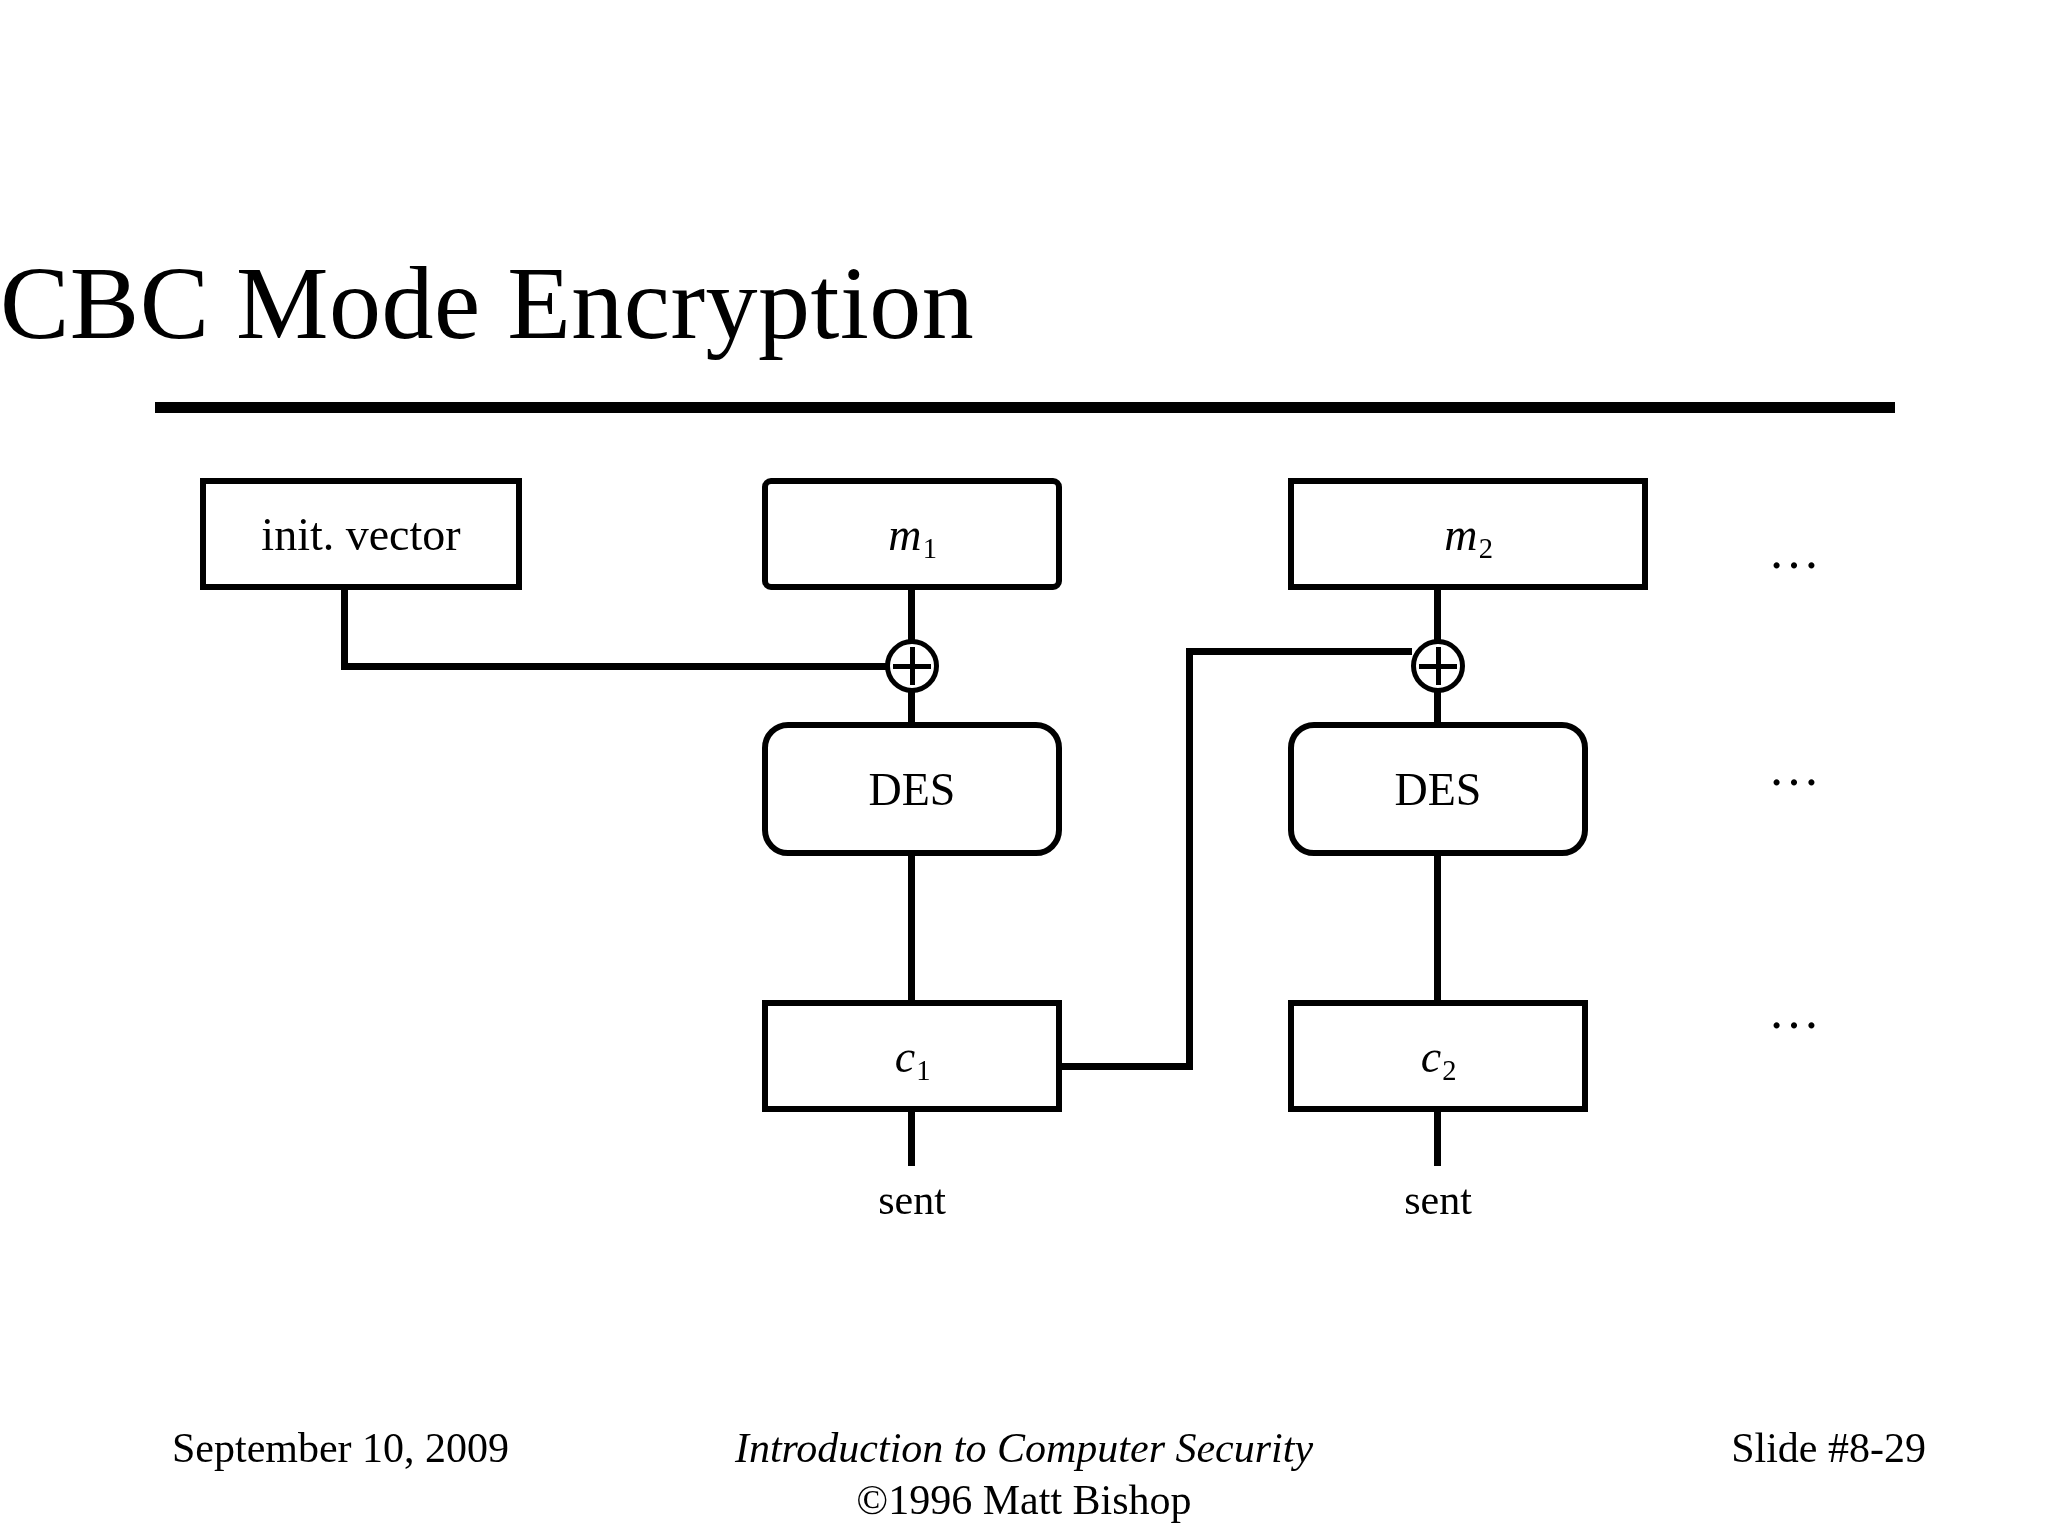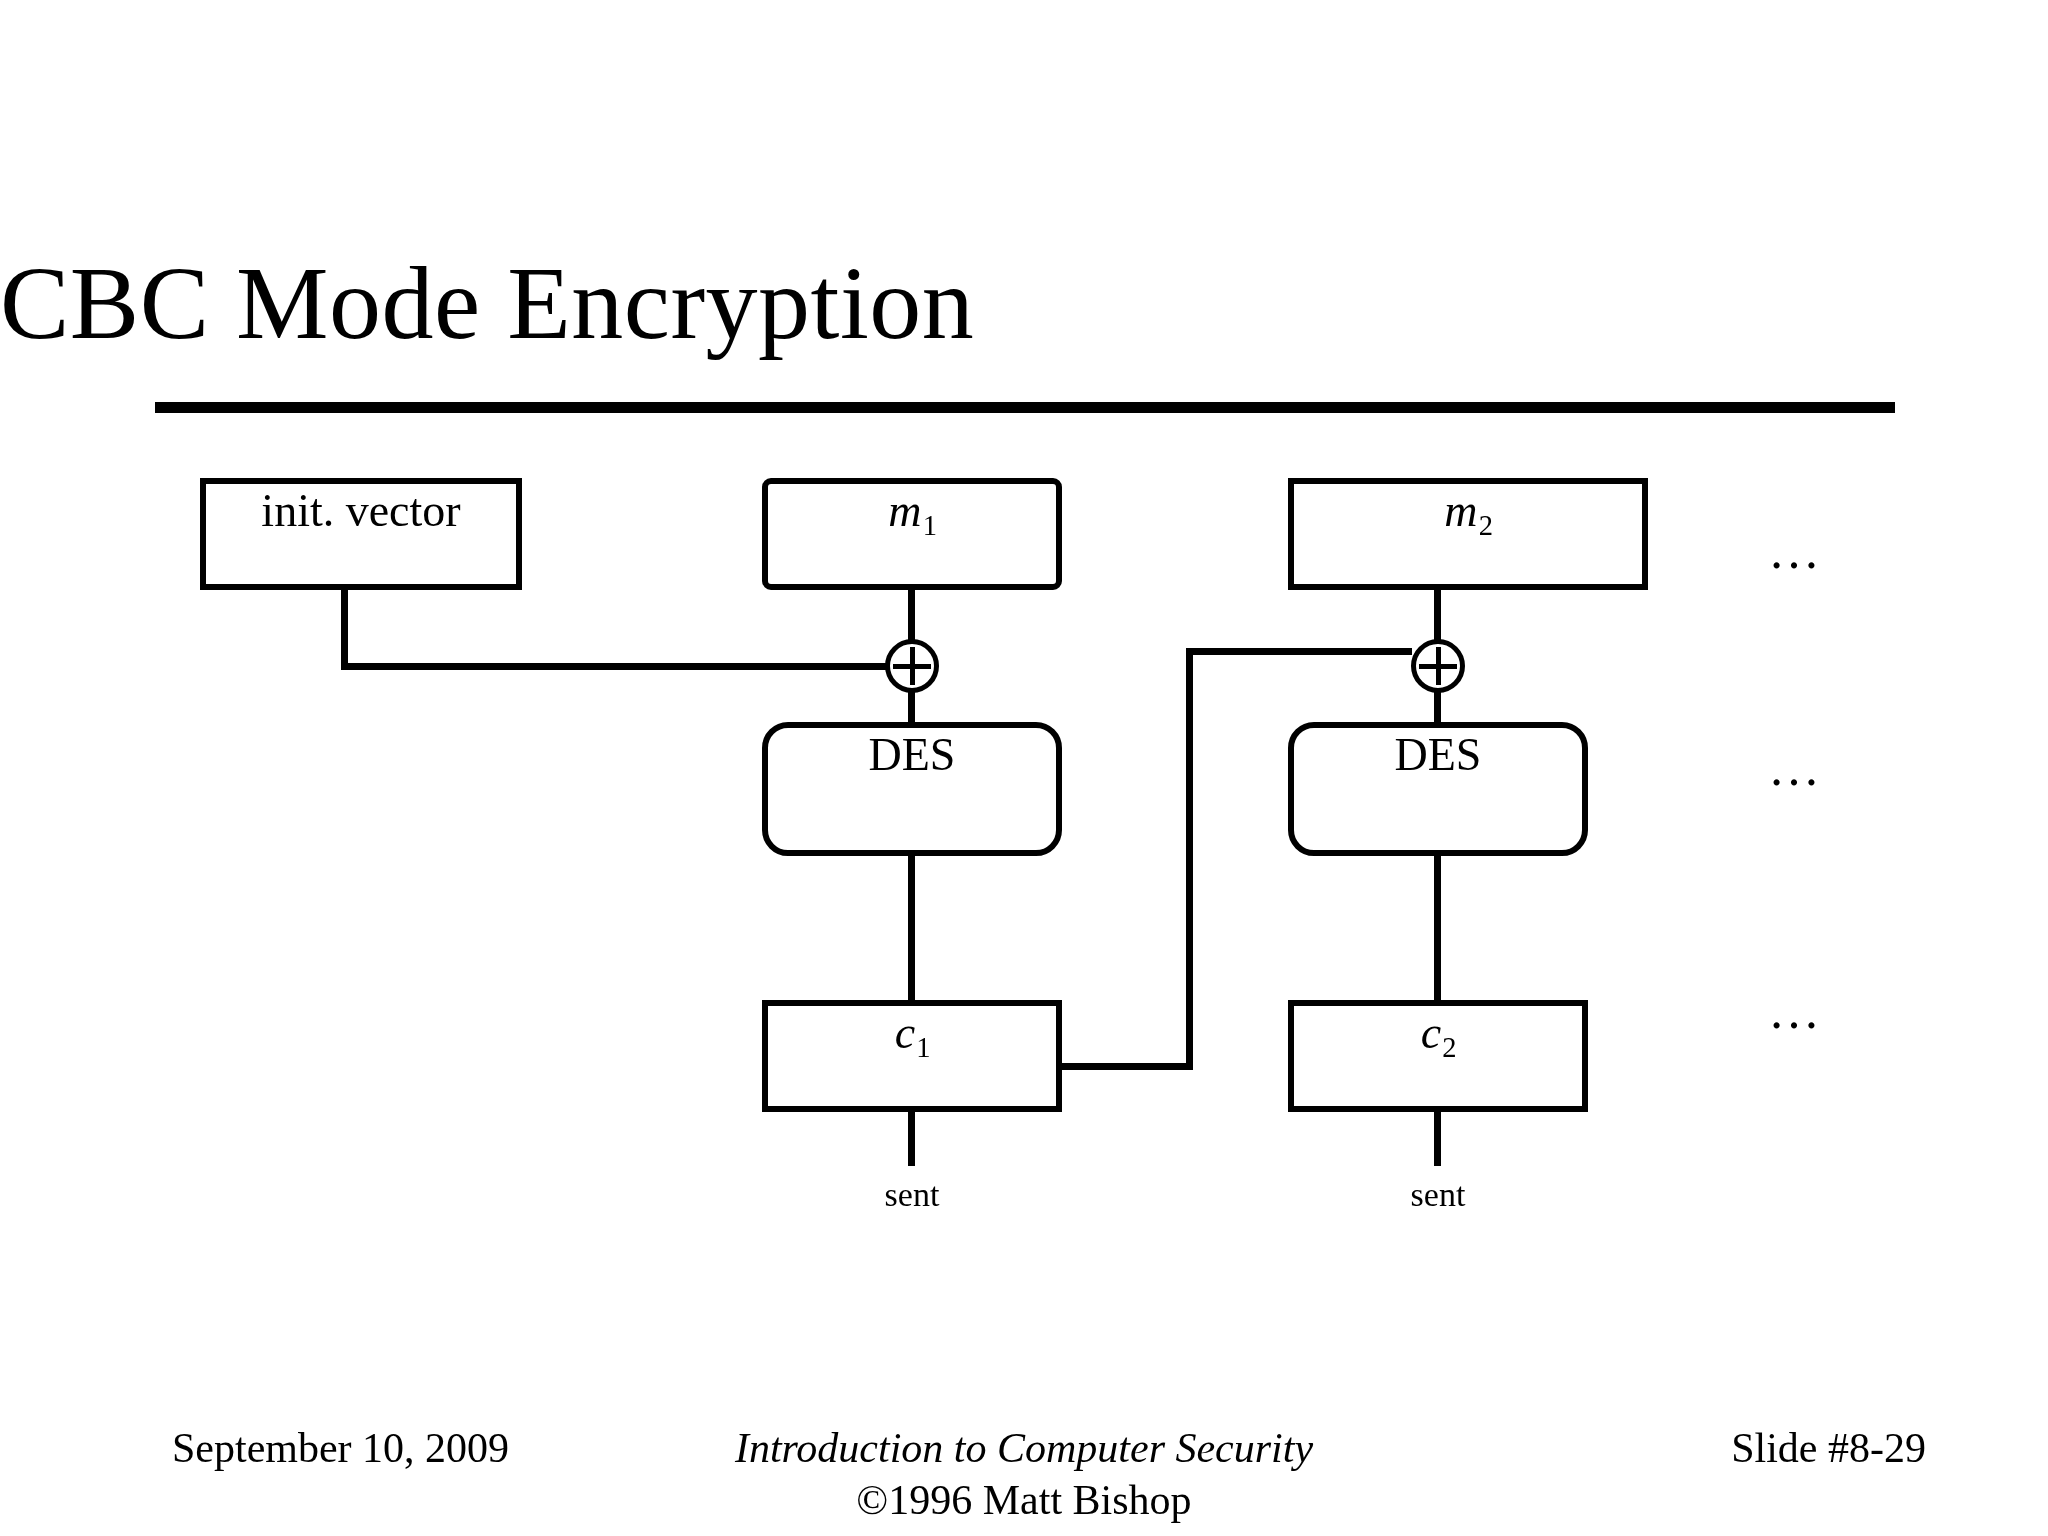--- a/index.html
+++ b/index.html
@@ -50,20 +50,21 @@
     width: 2048px;
     height: 1536px;
   }
 
   .node-box {
     position: absolute;
     box-sizing: border-box;
     border: 6px solid #000000;
     background: #ffffff;
     display: flex;
+    align-items: center;
     justify-content: center;
     font-size: 46px;
     z-index: 5;
   }
   .node-box.rounded {
     border-radius: 26px;
   }
   .node-label {
     display: inline-block;
     white-space: nowrap;
@@ -122,21 +123,21 @@
     top: 50%;
     left: 3px;
     height: 5px;
     width: 38px;
     margin-top: -2.5px;
   }
 
   
   .caption {
     position: absolute;
-    font-size: 34px;
+    font-size: 42px;
     text-align: center;
     white-space: nowrap;
     z-index: 5;
   }
 
   
   .ellipsis {
     position: absolute;
     font-size: 52px;
     line-height: 1;

